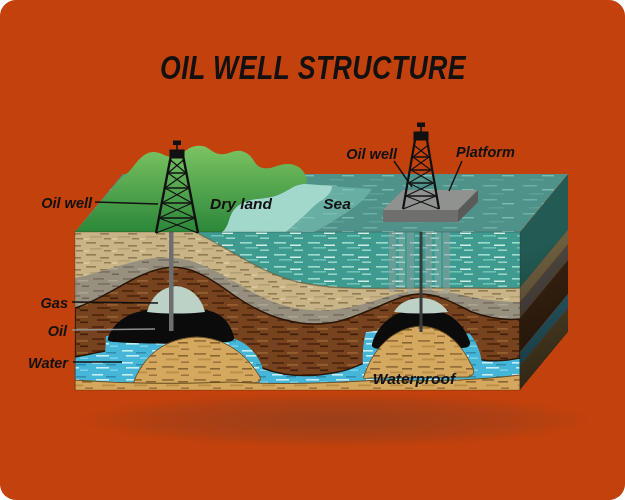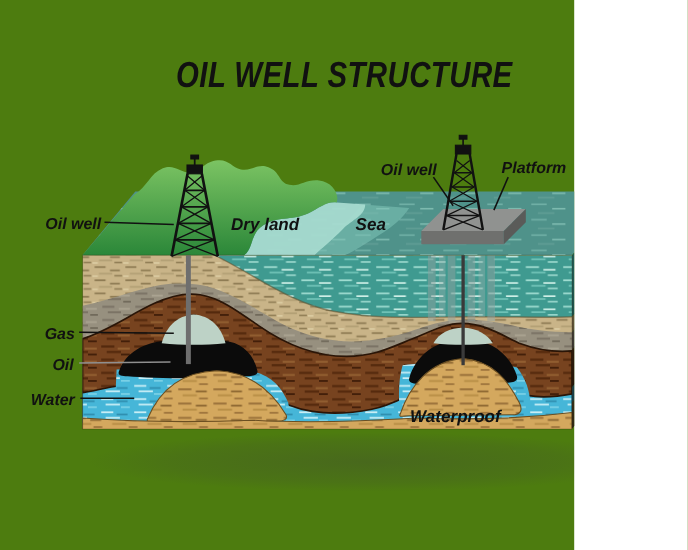--- a/index.html
+++ b/index.html
@@ -1,17 +1,17 @@
 <!DOCTYPE html>
 <html><head>
 <meta charset="utf-8">
 <style>
   html,body{margin:0;padding:0;background:#ffffff;}
-  .stage{position:relative;width:522px;height:500px;background:#4d7c0f;overflow:hidden;
-         font-family:"Liberation Sans",sans-serif;}
+  .stage{position:relative;width:625px;height:500px;background:#c2410c;overflow:hidden;
+         font-family:"Liberation Sans",sans-serif;border-radius:16px;}
   svg{display:block;}
   text{font-family:"Liberation Sans",sans-serif;font-style:italic;font-weight:bold;fill:#111;}
   .title{font-size:33px;letter-spacing:.5px;}
   .lbl{font-size:14.5px;}
   .lbl-md{font-size:15.5px;}
 </style>
 </head>
 <body>
 
 <div class="stage">

